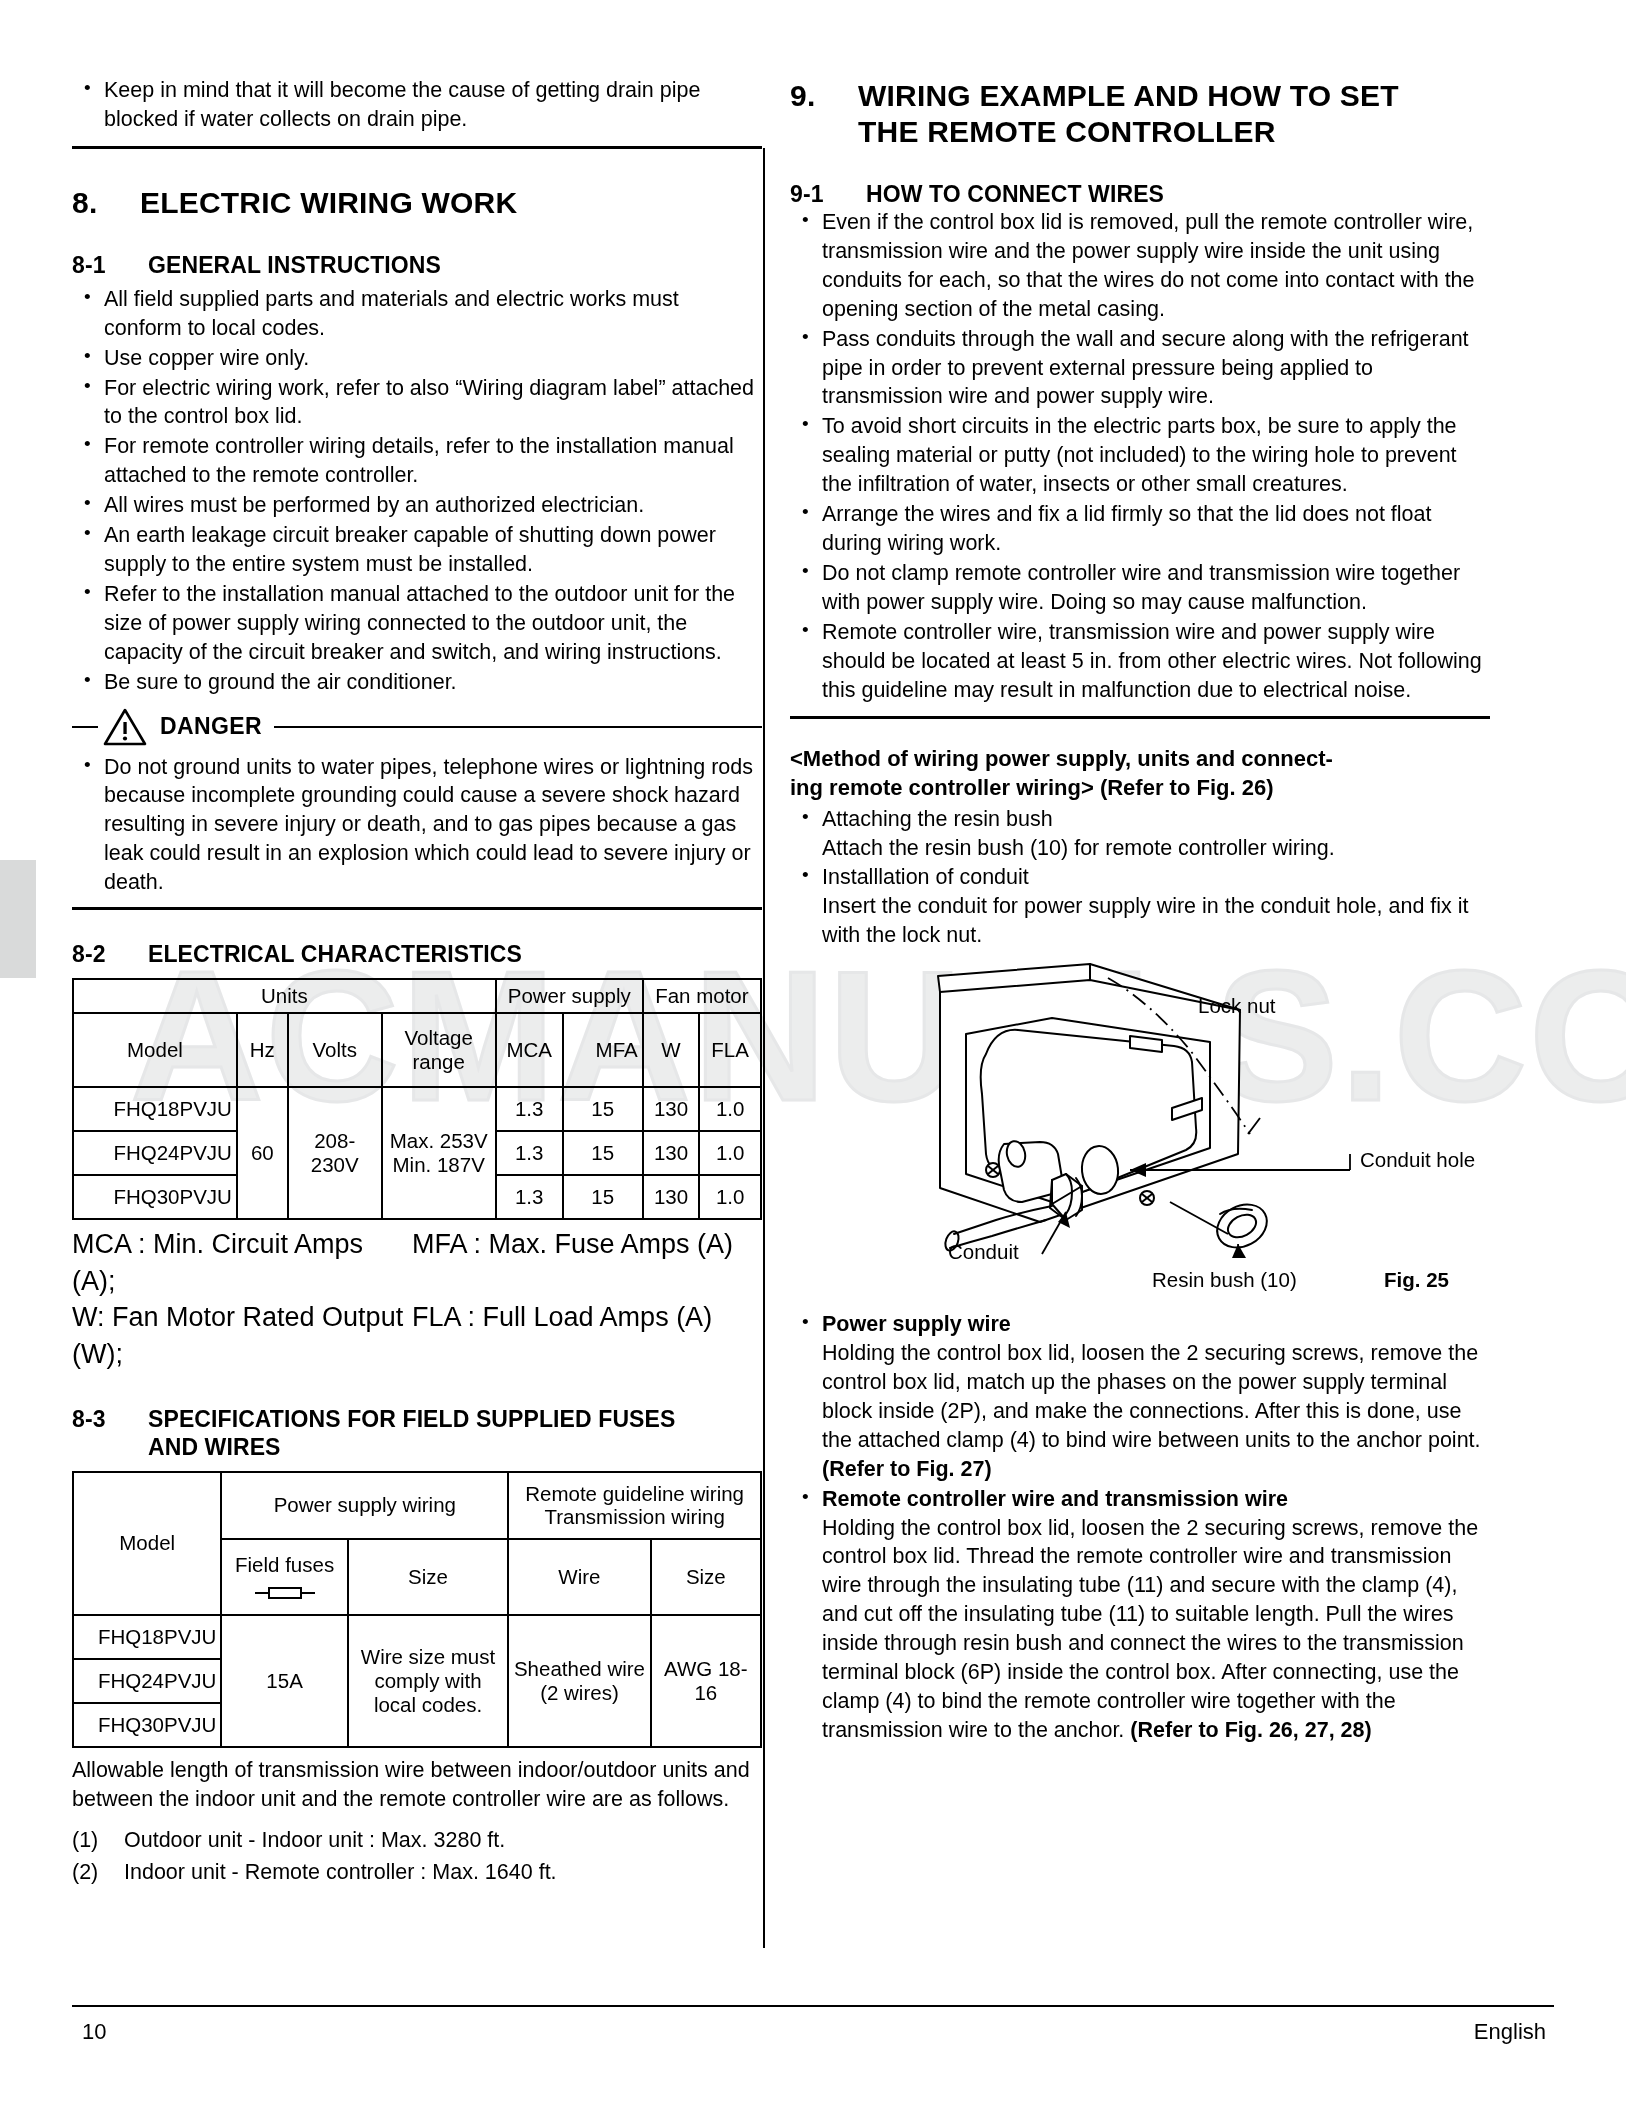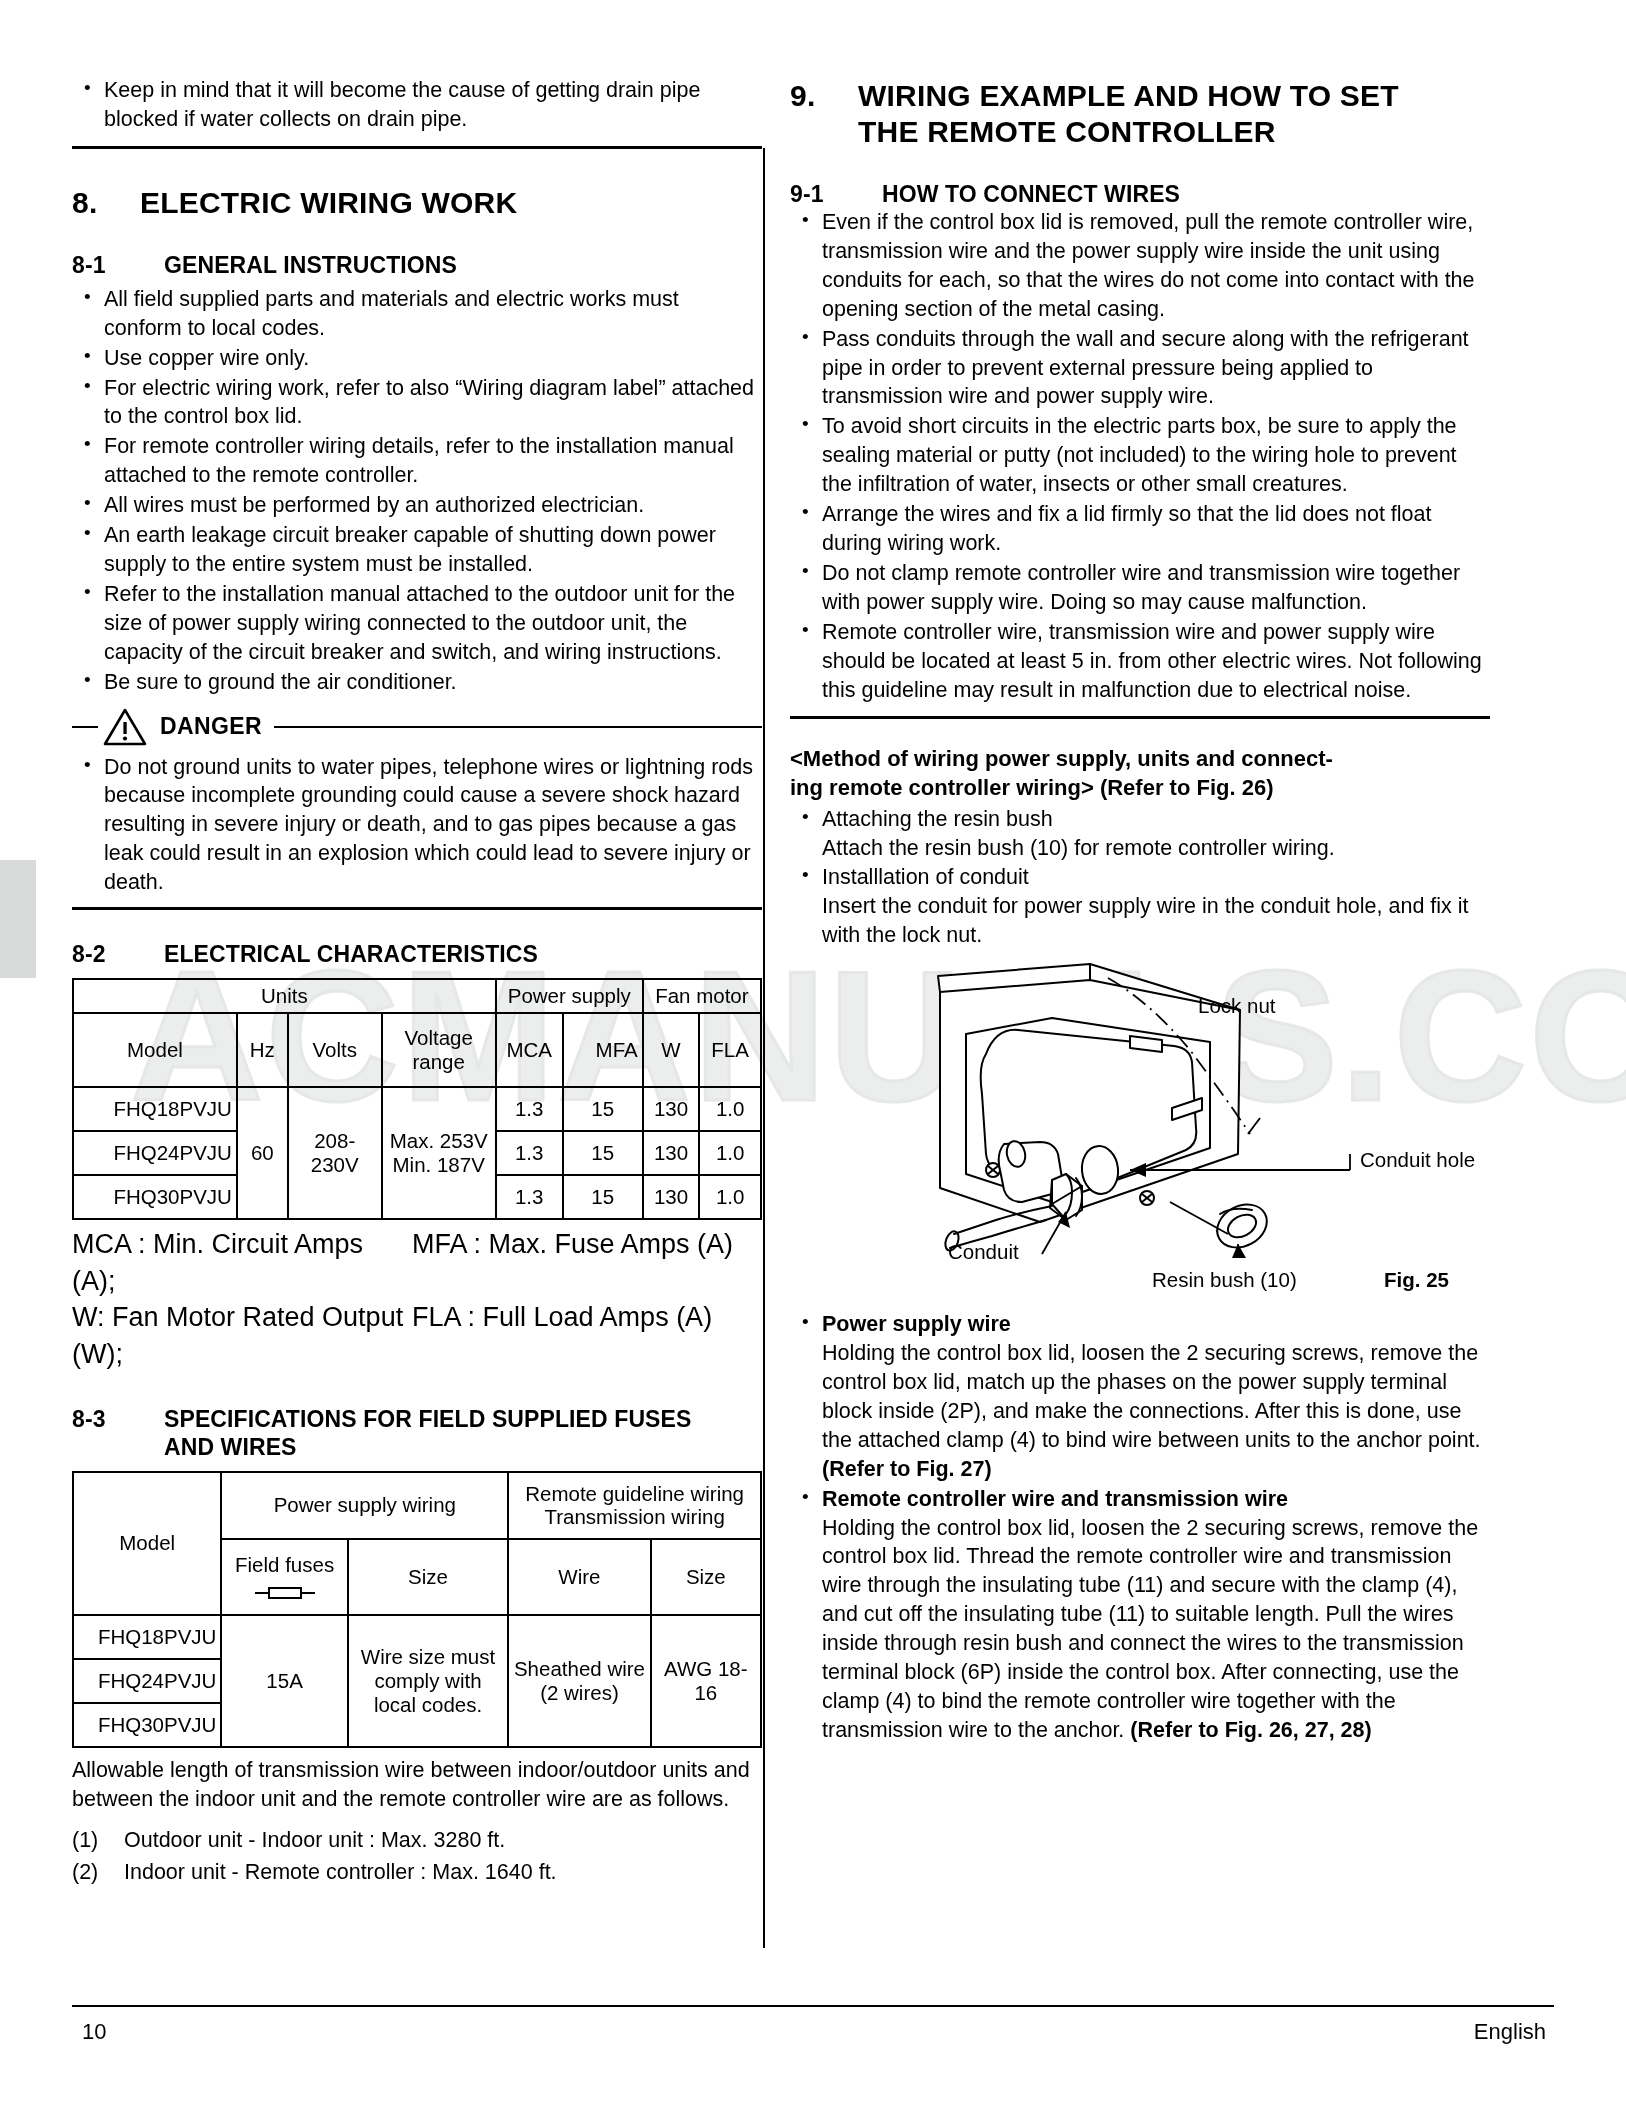--- a/index.html
+++ b/index.html
@@ -84,21 +84,21 @@
     gap: 26px;
     line-height: 1.2;
   }
   .h1 .num { width: 42px; flex: 0 0 42px; }
   .h1 .txt { flex: 1; }
 
   .h2 {
     font-size: 23px;
     font-weight: 700;
     display: flex;
-    gap: 36px;
+    gap: 20px;
     line-height: 1.22;
     letter-spacing: 0.1px;
   }
   .h2 .num { width: 56px; flex: 0 0 56px; }
   .h2 .txt { flex: 1; }
 
   .body-text, li, p {
     font-size: 21.5px;
     line-height: 1.345;
   }

